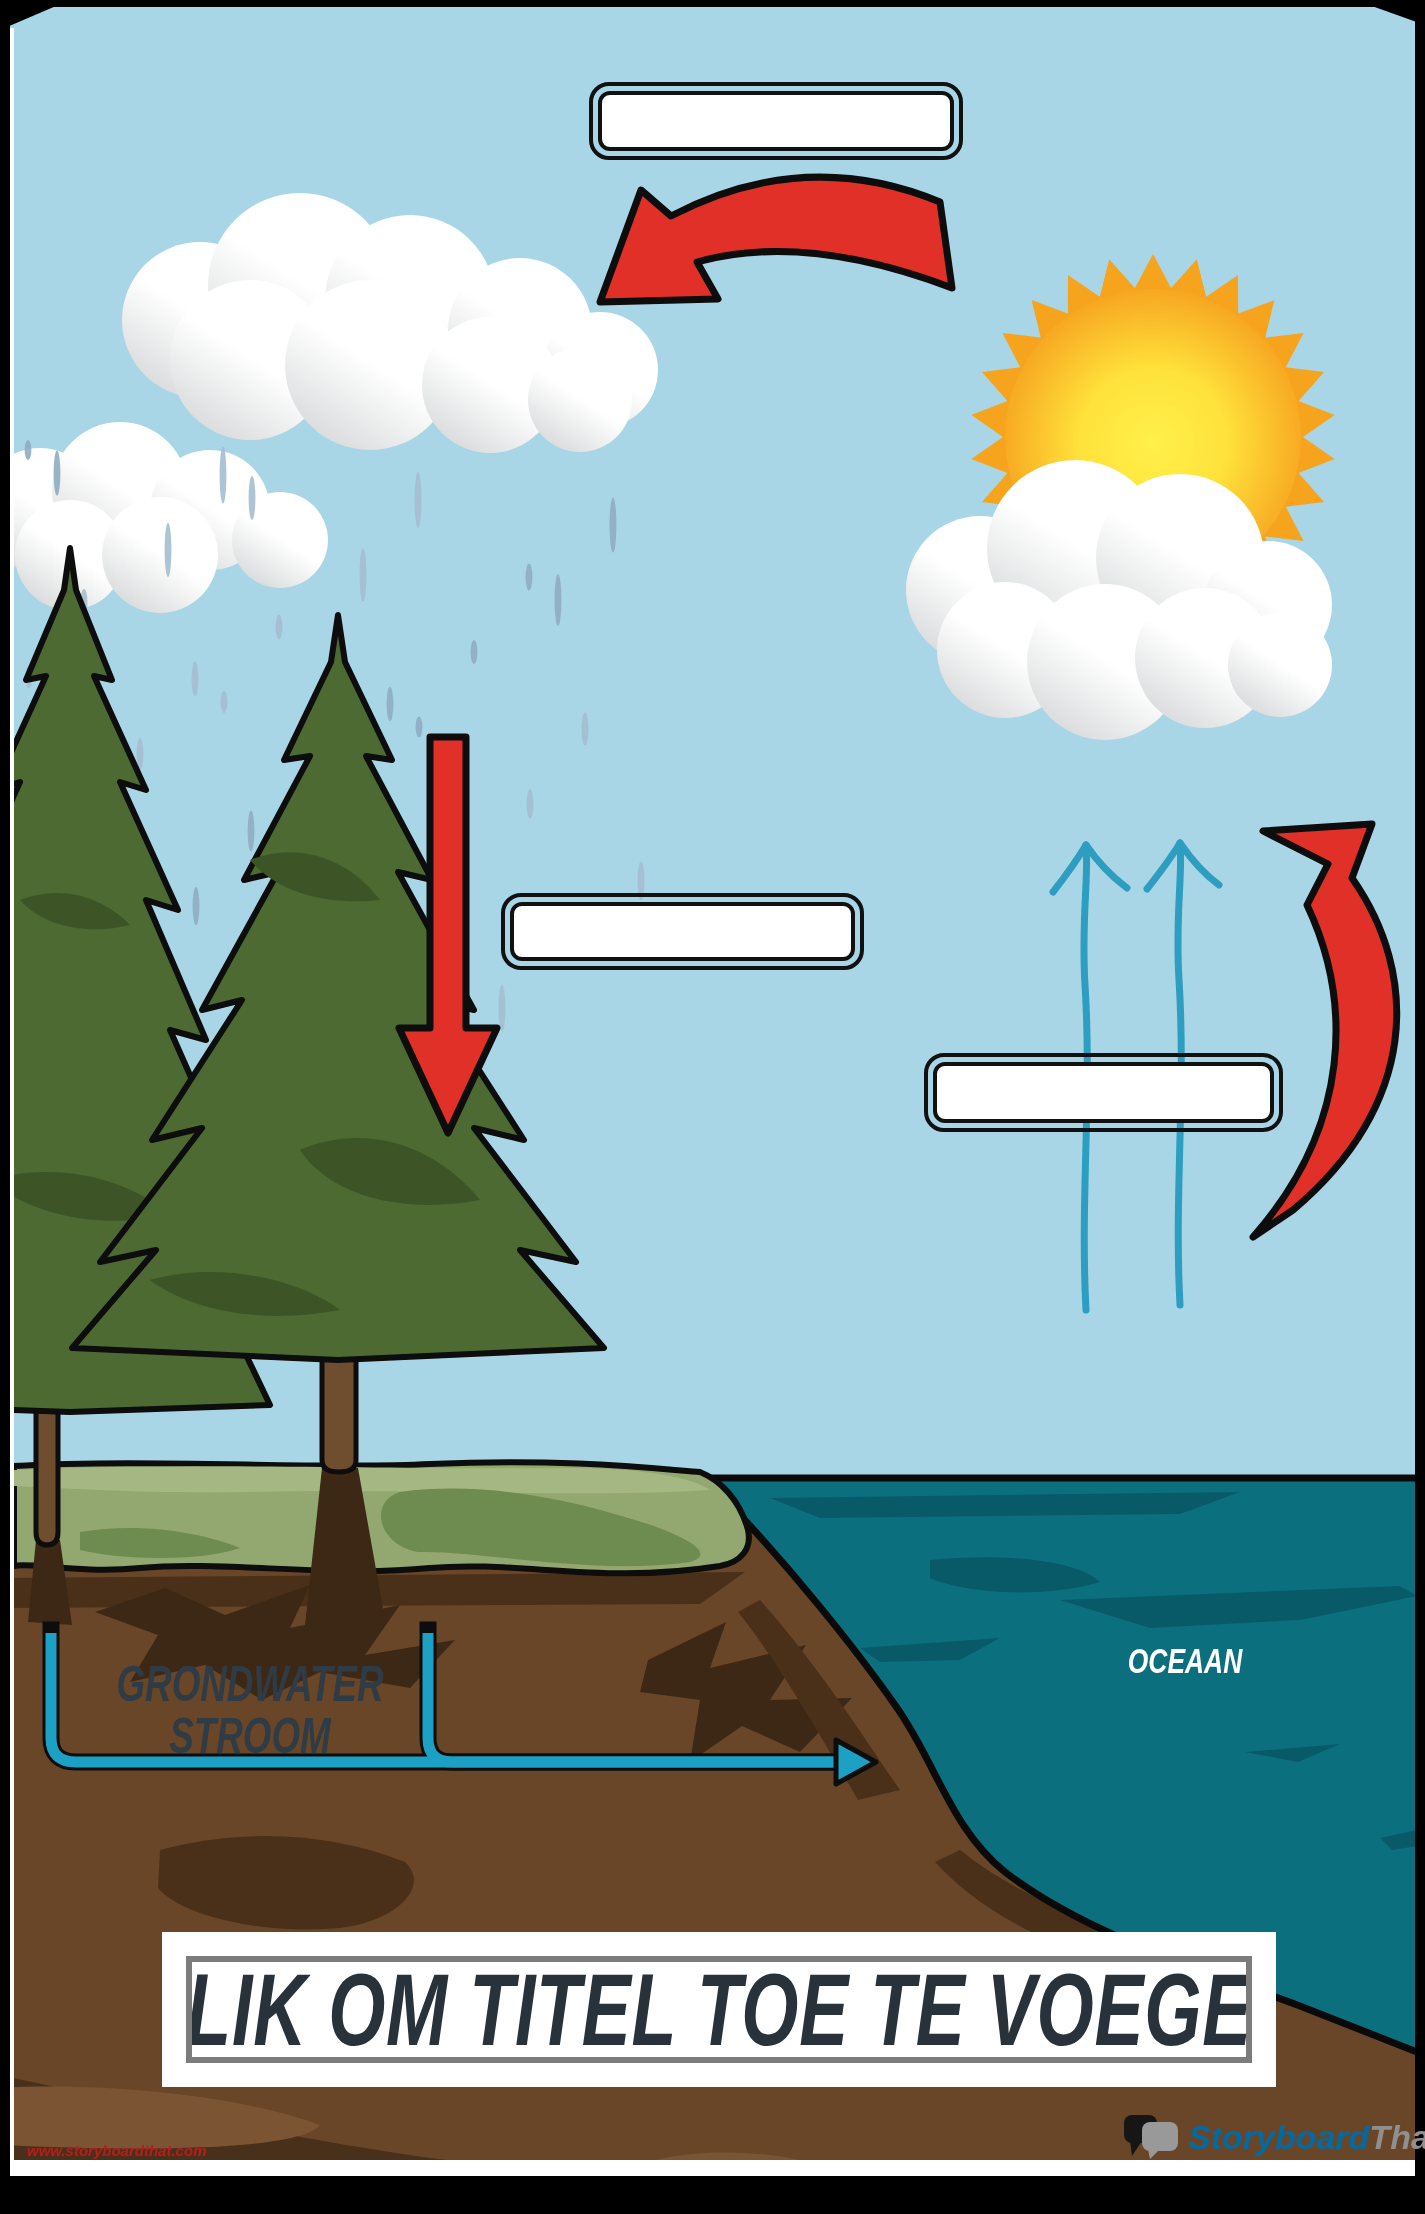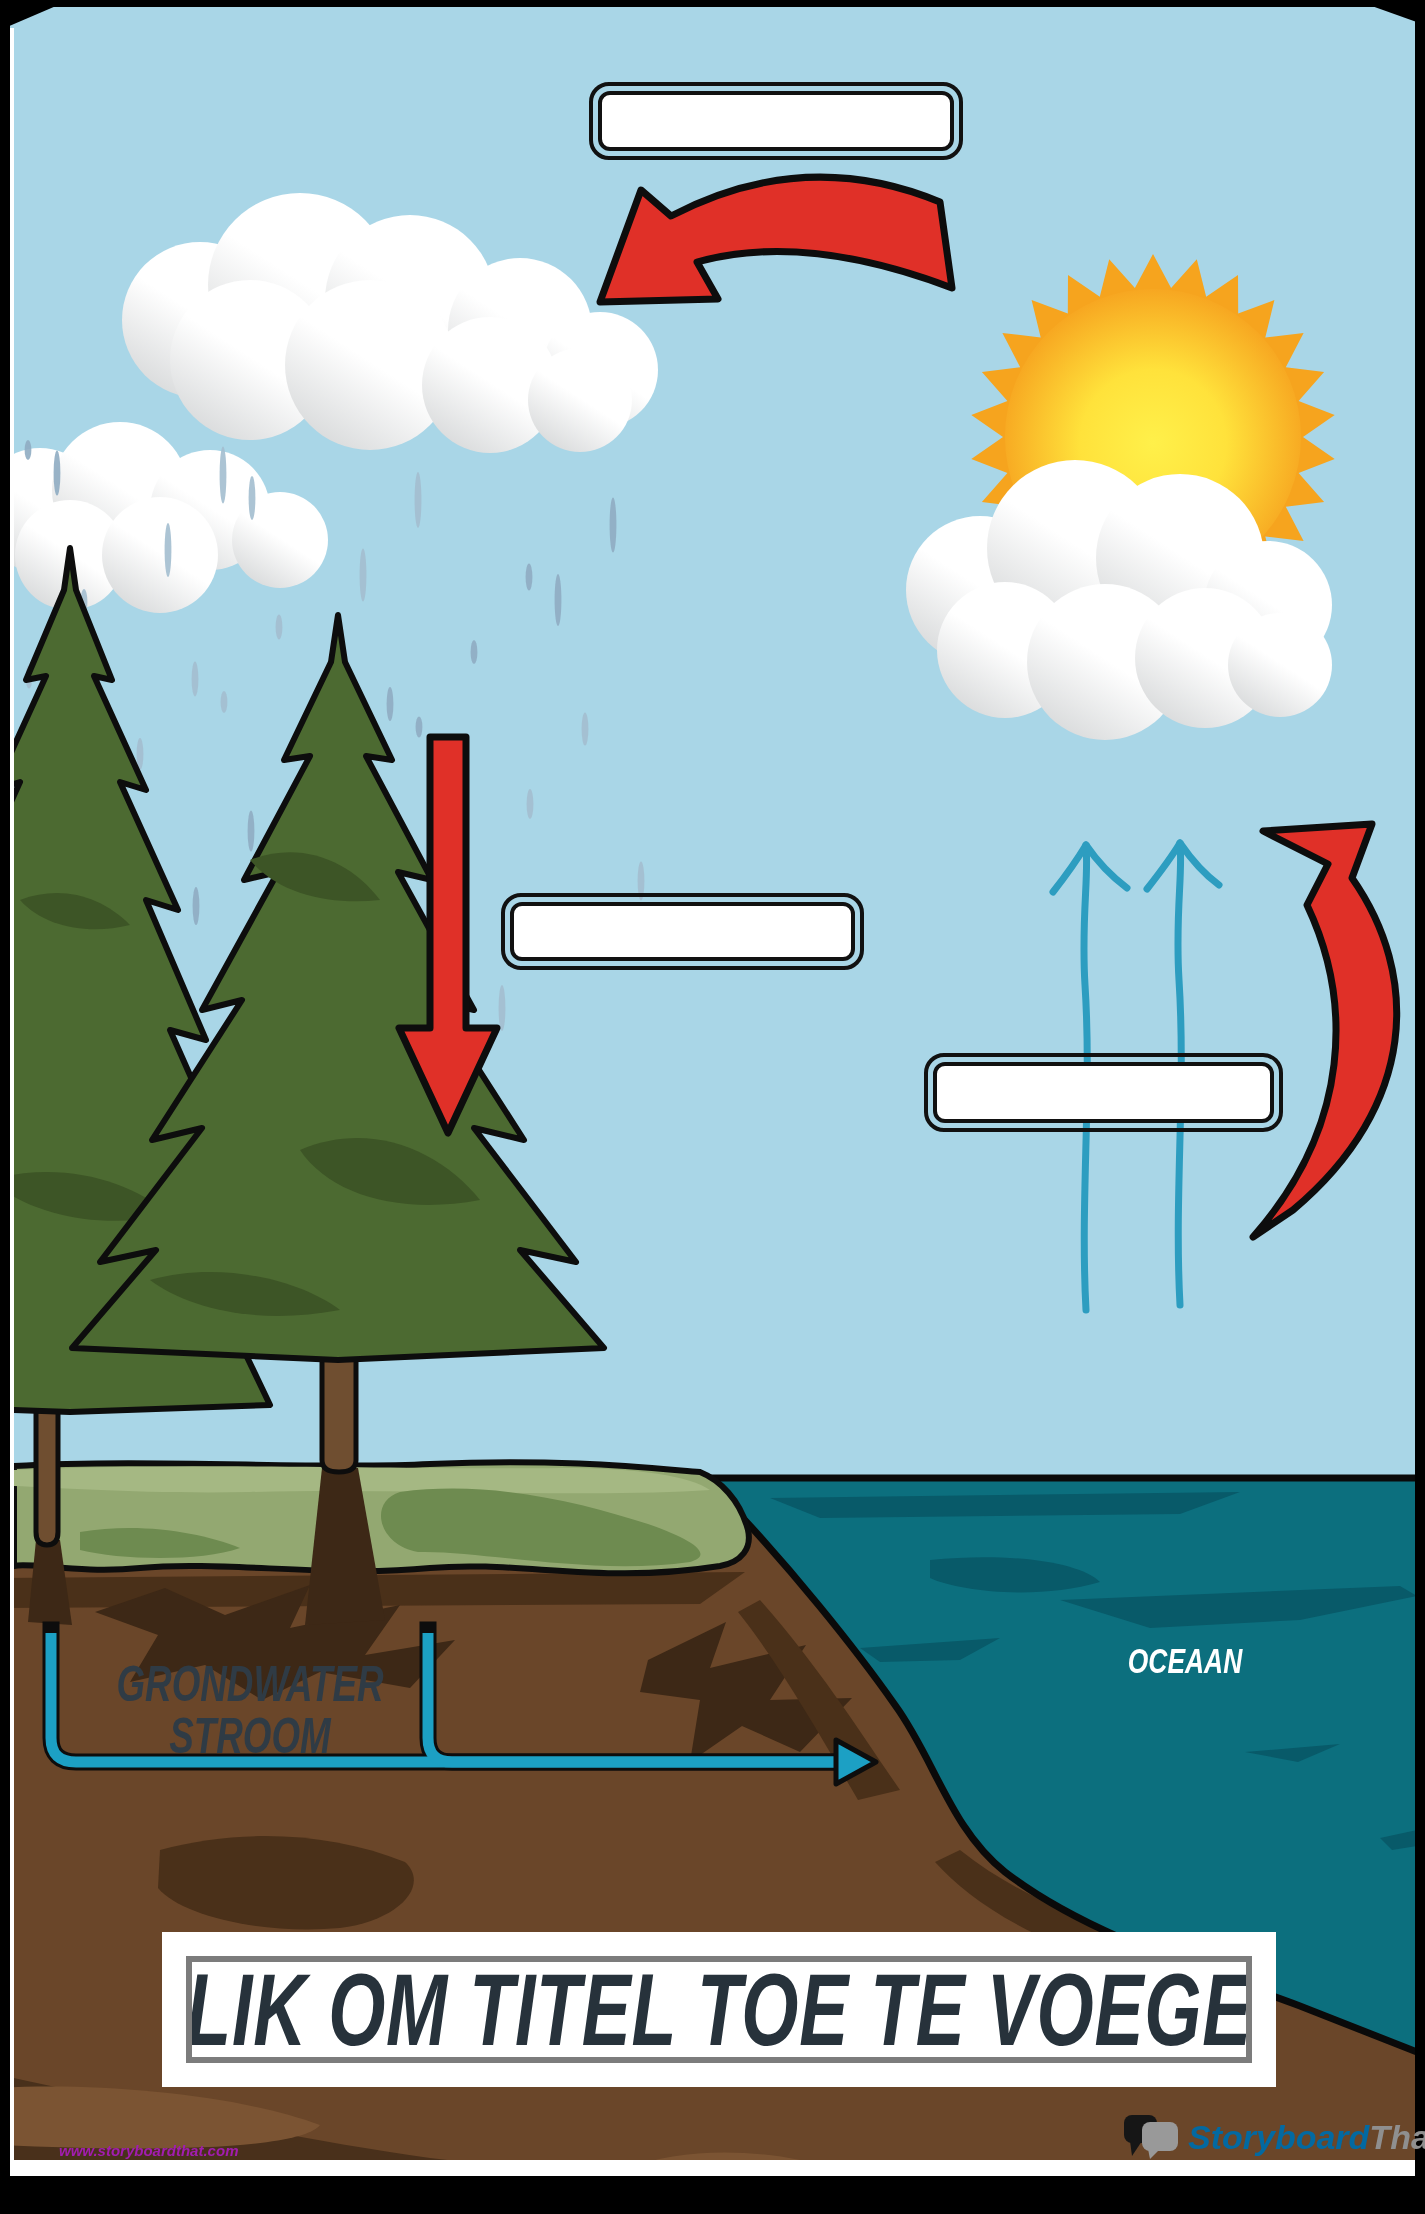--- a/index.html
+++ b/index.html
@@ -37,21 +37,21 @@
     transform:scale(0.75,1.05);letter-spacing:1px;
   }
   
   .brand{
     position:absolute;z-index:3;display:flex;align-items:center;gap:8px;height:42px;
   }
   .brand-text{font-size:34px;font-weight:bold;white-space:nowrap;}
   .brand-text .b1{color:#0369a1;}
   .brand-text .b2{color:#8F8F8F;}
   .site-url{
-    position:absolute;z-index:3;font-size:15px;font-weight:bold;color:#a21caf;white-space:nowrap;margin-left:32px;
+    position:absolute;z-index:3;font-size:15px;font-weight:bold;color:#b91c1c;white-space:nowrap;
   }
 </style>
 </head>
 <body>
 
 <div id="poster">
 
   <svg id="scene" viewBox="0 0 1425 2214" xmlns="http://www.w3.org/2000/svg">
     <defs>
       <radialGradient id="sunGrad" cx="50%" cy="52%" r="55%">

